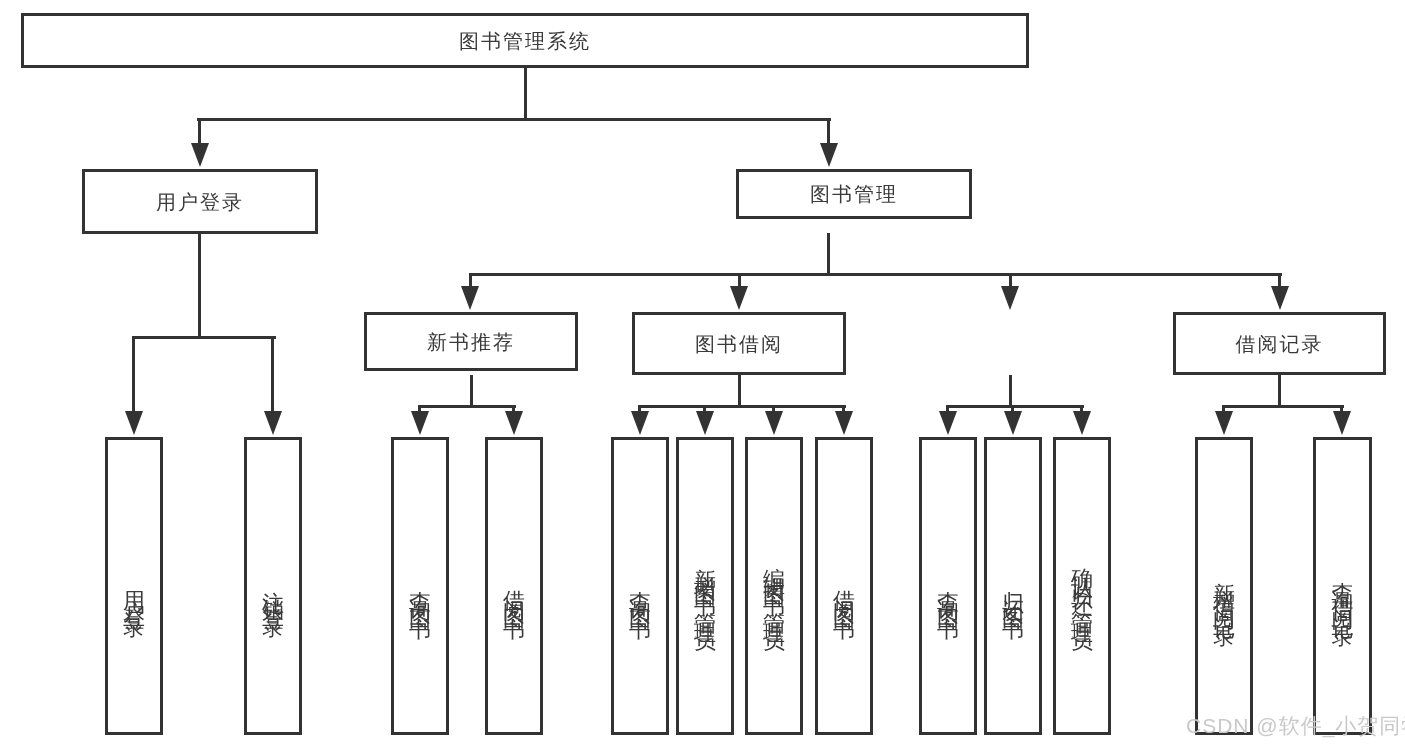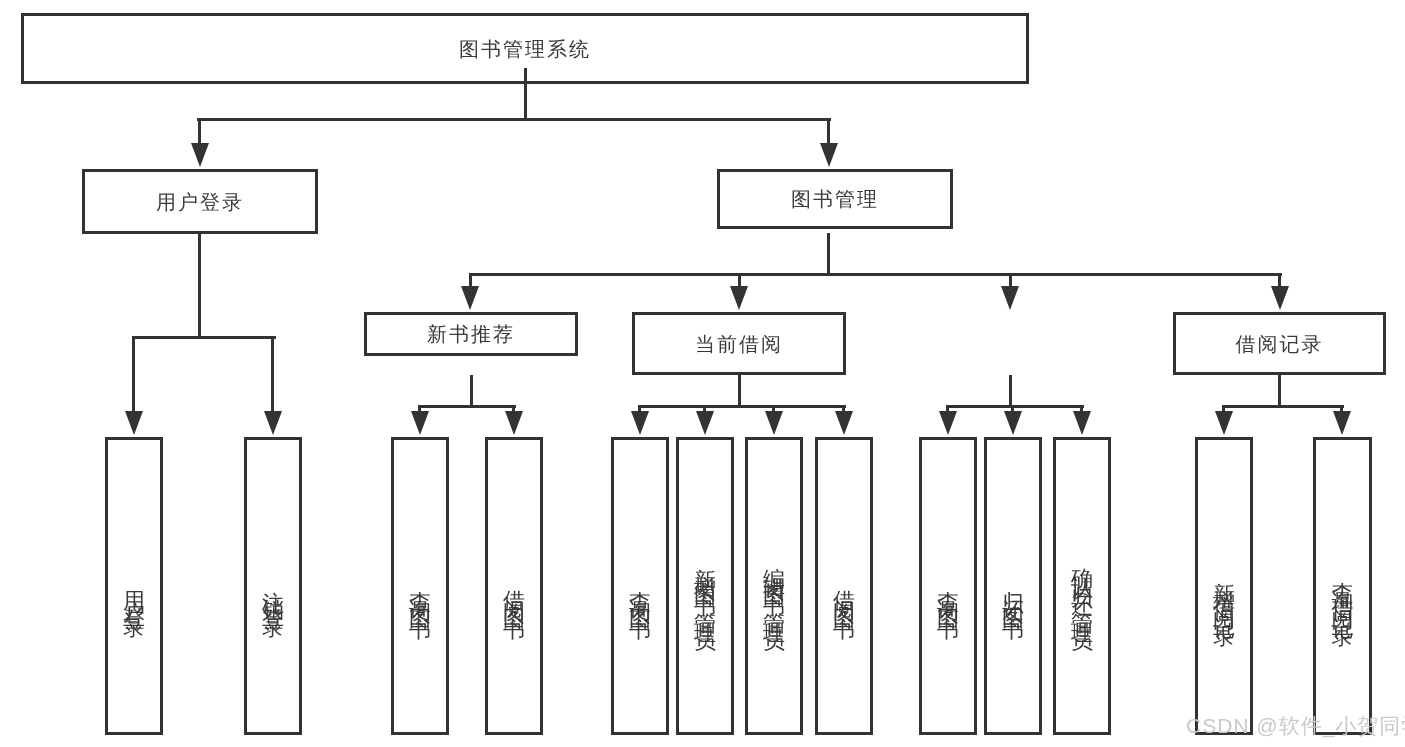--- a/index.html
+++ b/index.html
@@ -62,36 +62,36 @@
     letter-spacing:1px;
     white-space:nowrap;
     z-index:5;
   }
 </style>
 </head>
 <body>
 
 <div class="canvas">
 
-  <div class="box h" style="left:21px;top:13px;width:1008px;height:71px">
+  <div class="box h" style="left:21px;top:13px;width:1008px;height:55px">
     <span>图书管理系统</span>
   </div>
 
   <div class="box h" style="left:82px;top:169px;width:236px;height:65px">
     <span>用户登录</span>
   </div>
-  <div class="box h" style="left:717px;top:169px;width:236px;height:60px">
+  <div class="box h" style="left:736px;top:169px;width:236px;height:50px">
     <span>图书管理</span>
   </div>
 
-  <div class="box h" style="left:364px;top:312px;width:214px;height:44px">
+  <div class="box h" style="left:364px;top:312px;width:214px;height:59px">
     <span>新书推荐</span>
   </div>
   <div class="box h" style="left:632px;top:312px;width:214px;height:63px">
-    <span>当前借阅</span>
+    <span>图书借阅</span>
   </div>
   <div class="box h" style="left:1173px;top:312px;width:213px;height:63px">
     <span>借阅记录</span>
   </div>
 
   <div class="box v" style="left:105px;top:437px;width:58px;height:298px">
     <span>用户登录</span>
   </div>
   <div class="box v" style="left:244px;top:437px;width:58px;height:298px">
     <span>注销登录</span>

